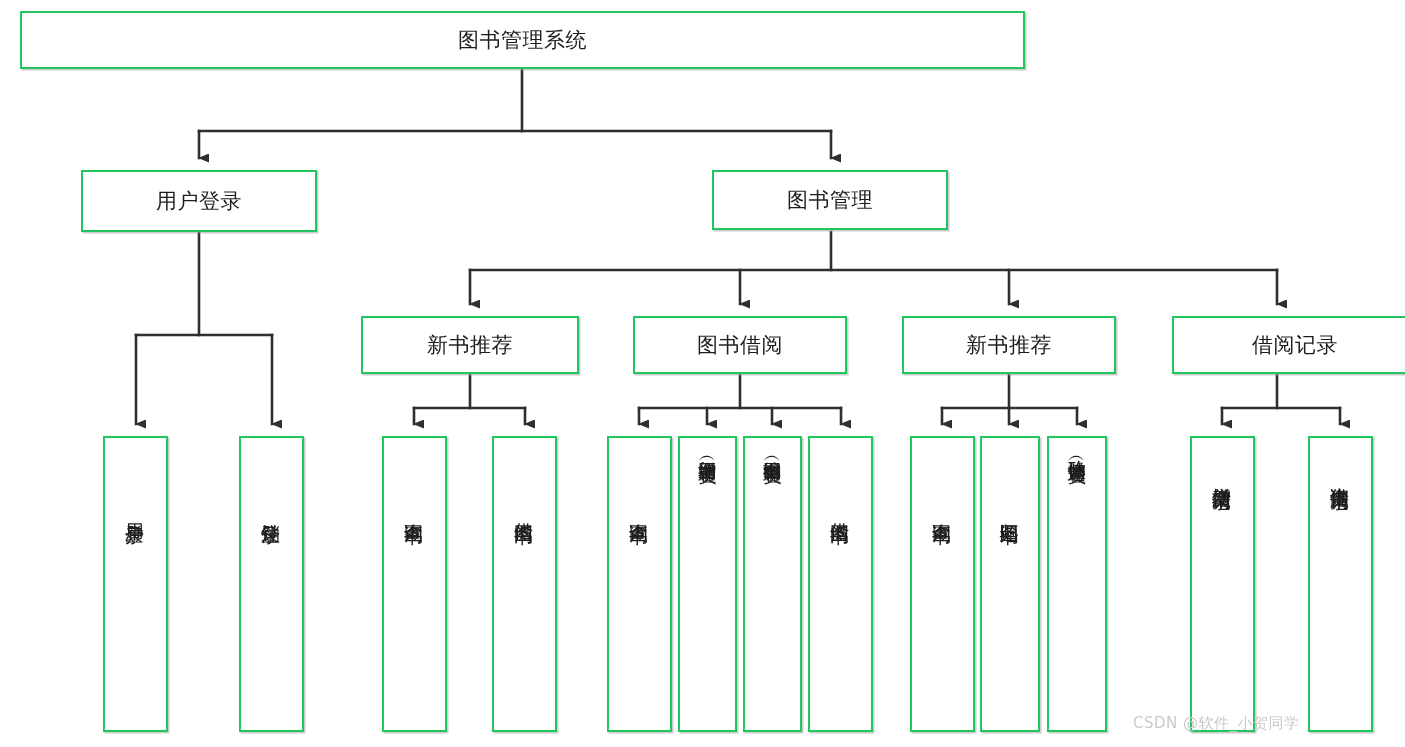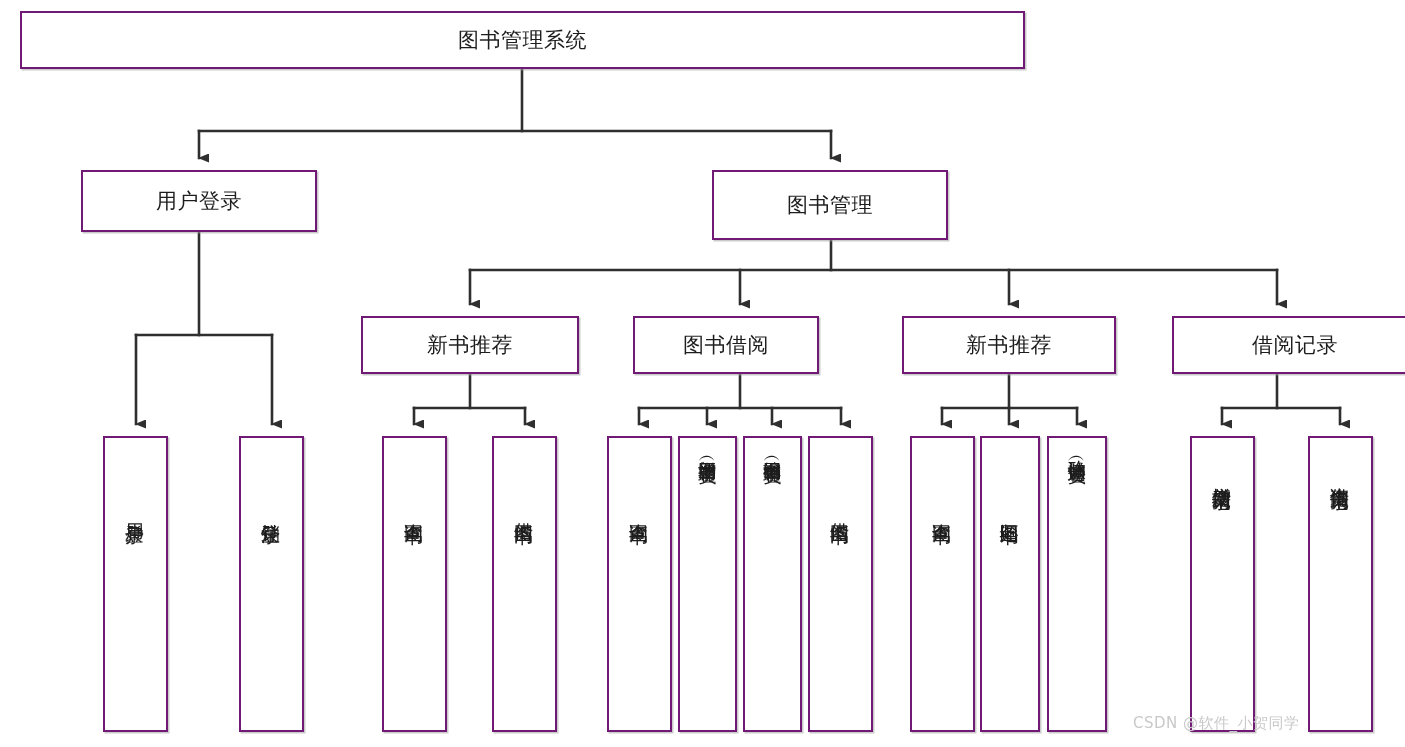--- a/index.html
+++ b/index.html
@@ -8,21 +8,21 @@
     background:#ffffff;
     font-family:"DejaVu Sans","Liberation Sans",sans-serif;
     overflow:hidden;
   }
   #diagram-root{position:relative;width:1405px;height:747px;}
   svg#tree-svg{position:absolute;left:0;top:0;width:1405px;height:747px;display:block;}
 
   .node-box{
     position:absolute;
     background:#ffffff;
-    border:2px solid #701a75;
+    border:2px solid #22c55e;
     box-sizing:border-box;
     box-shadow:1.5px 1.5px 0 rgba(160,160,160,0.55);
   }
   .node-h{
     display:flex;align-items:center;justify-content:center;
   }
   .node-h .node-label{
     font-size:21px;color:#1d1d1d;line-height:1;letter-spacing:.5px;
     white-space:nowrap;
   }
@@ -105,28 +105,28 @@
     </g>
   </svg>
 
   <div class="node-box node-h" style="left:20px;top:11px;width:1005px;height:58px;">
     <span class="node-label">图书管理系统</span>
   </div>
 
   <div class="node-box node-h" style="left:81px;top:170px;width:236px;height:62px;">
     <span class="node-label">用户登录</span>
   </div>
-  <div class="node-box node-h" style="left:712px;top:170px;width:236px;height:70px;">
+  <div class="node-box node-h" style="left:712px;top:170px;width:236px;height:60px;">
     <span class="node-label">图书管理</span>
   </div>
 
   <div class="node-box node-h" style="left:361px;top:316px;width:218px;height:58px;">
     <span class="node-label">新书推荐</span>
   </div>
-  <div class="node-box node-h" style="left:633px;top:316px;width:186px;height:58px;">
+  <div class="node-box node-h" style="left:633px;top:316px;width:214px;height:58px;">
     <span class="node-label">图书借阅</span>
   </div>
   <div class="node-box node-h" style="left:902px;top:316px;width:214px;height:58px;">
     <span class="node-label">新书推荐</span>
   </div>
   <div class="node-box node-h" style="left:1172px;top:316px;width:246px;height:58px;">
     <span class="node-label">借阅记录</span>
   </div>
 
   <div class="node-box node-v" style="left:103px;top:436px;width:65px;height:296px;padding-top:70px;">

